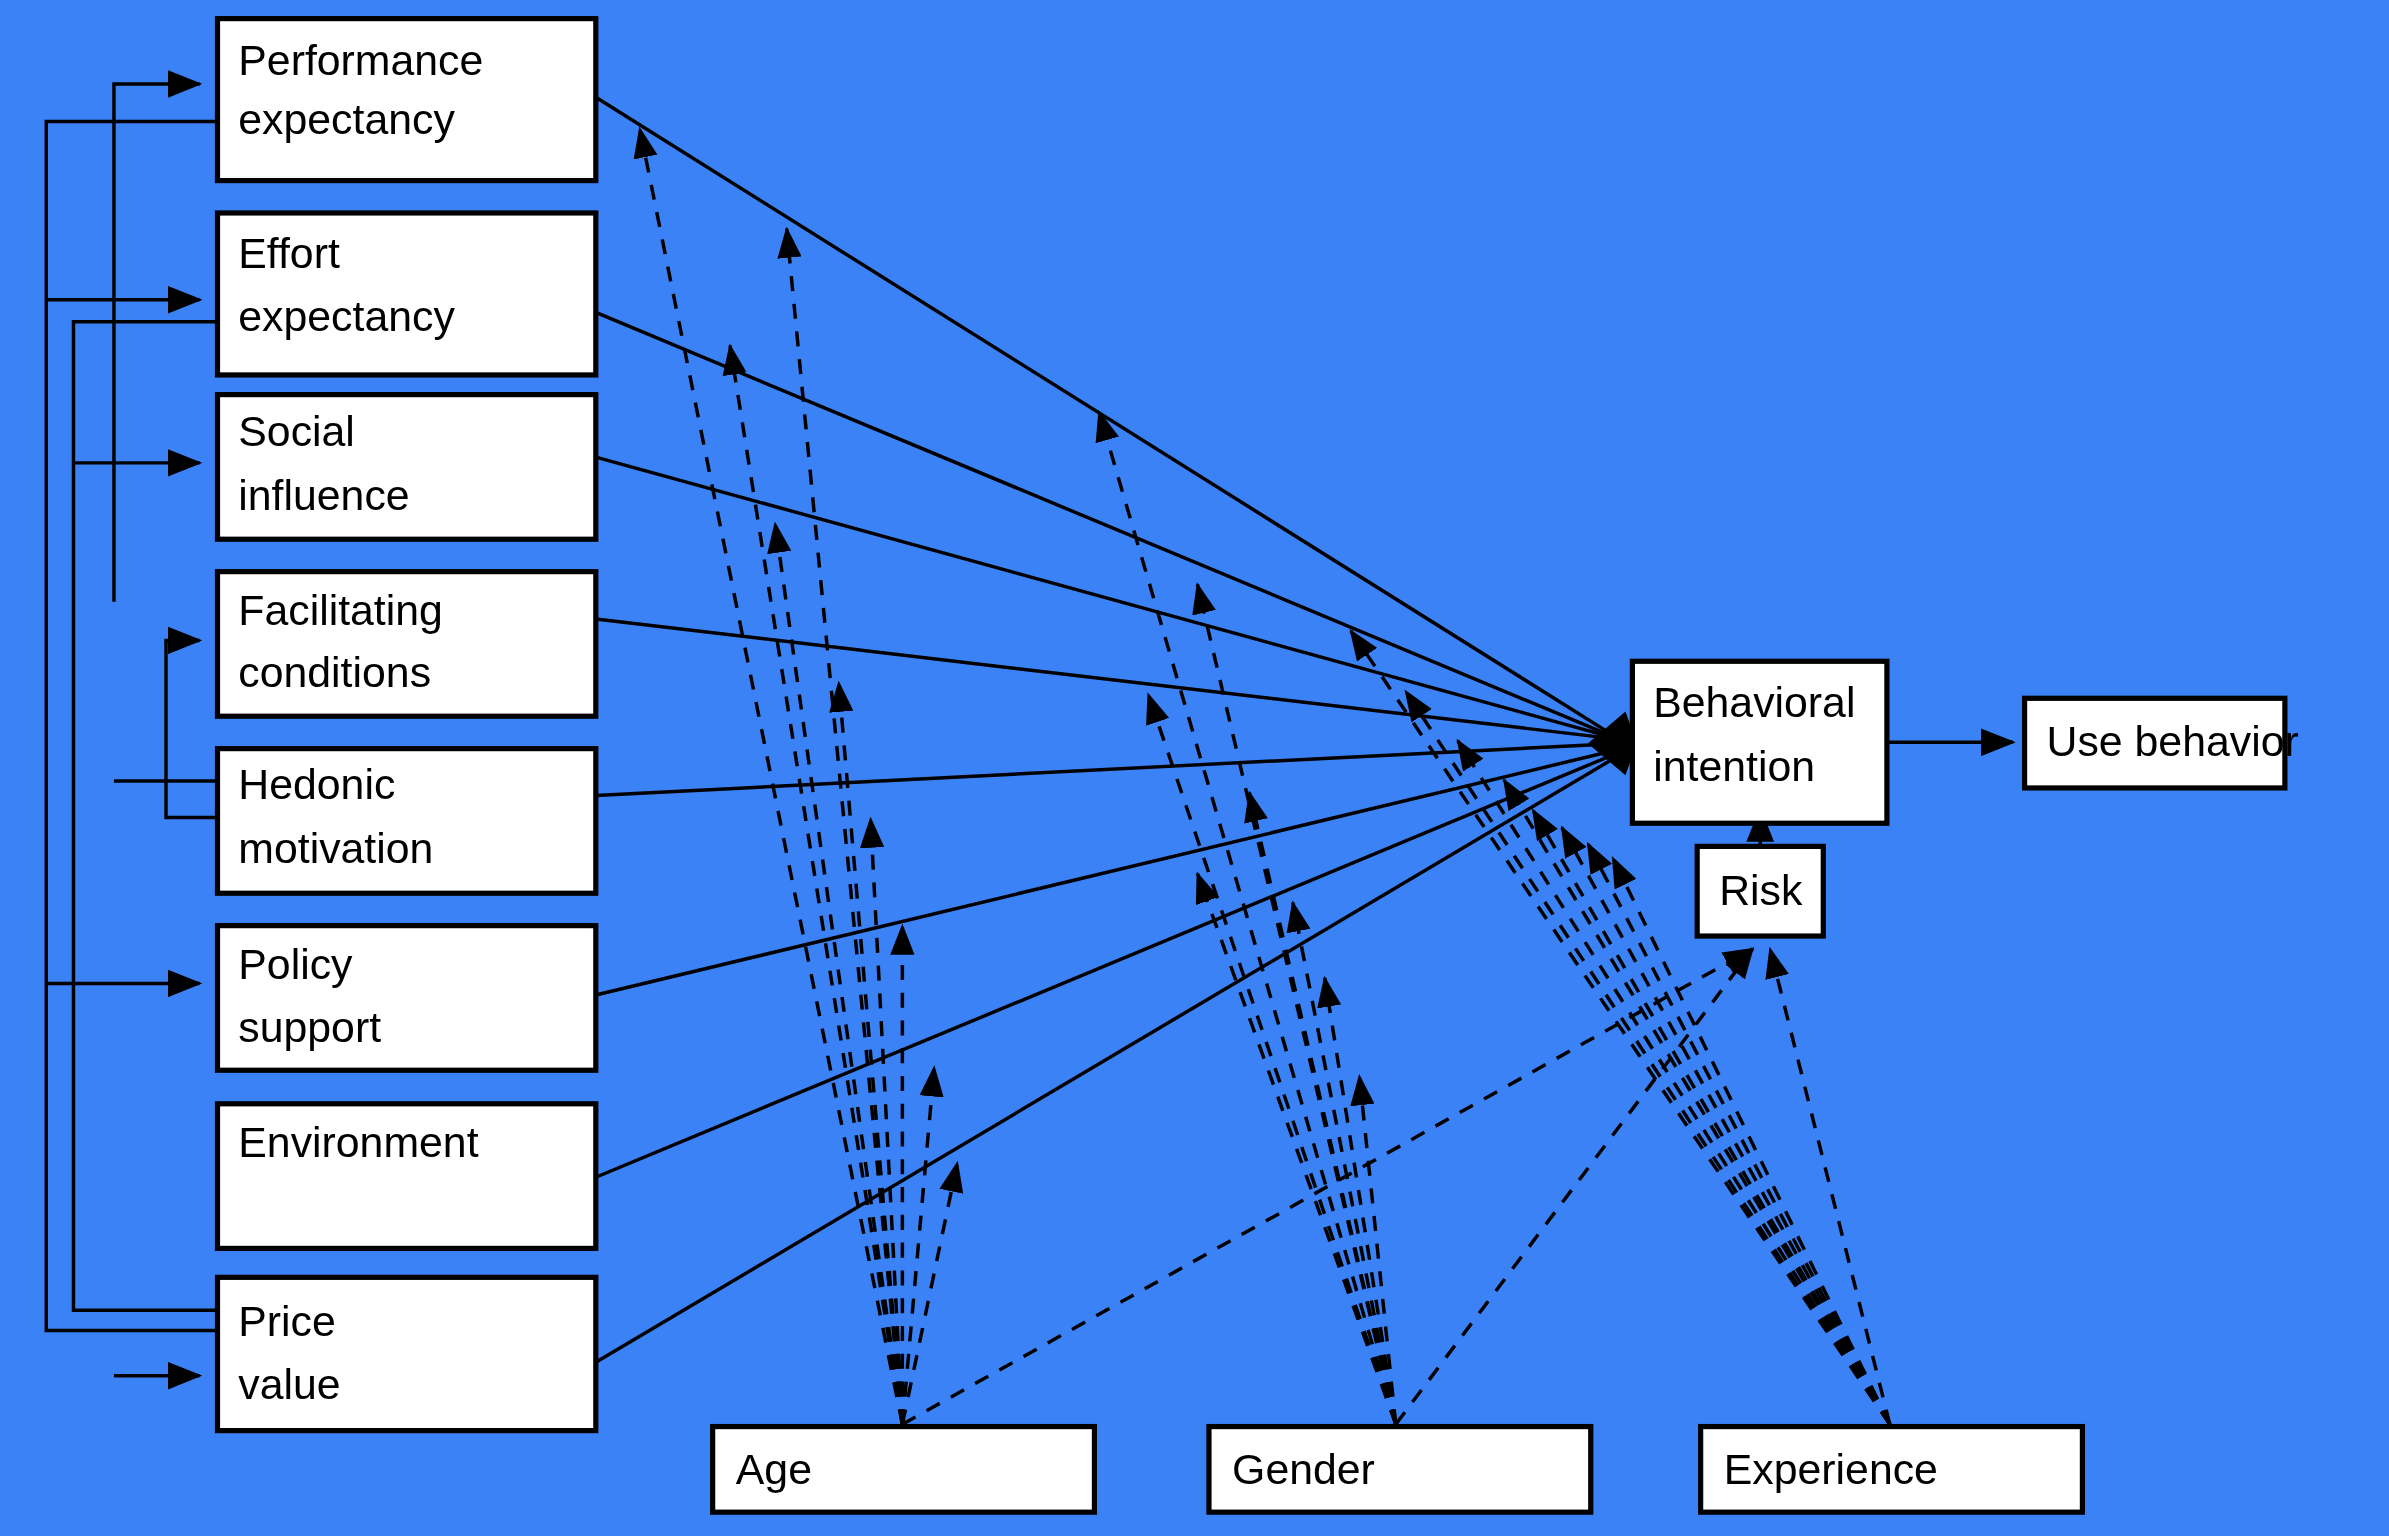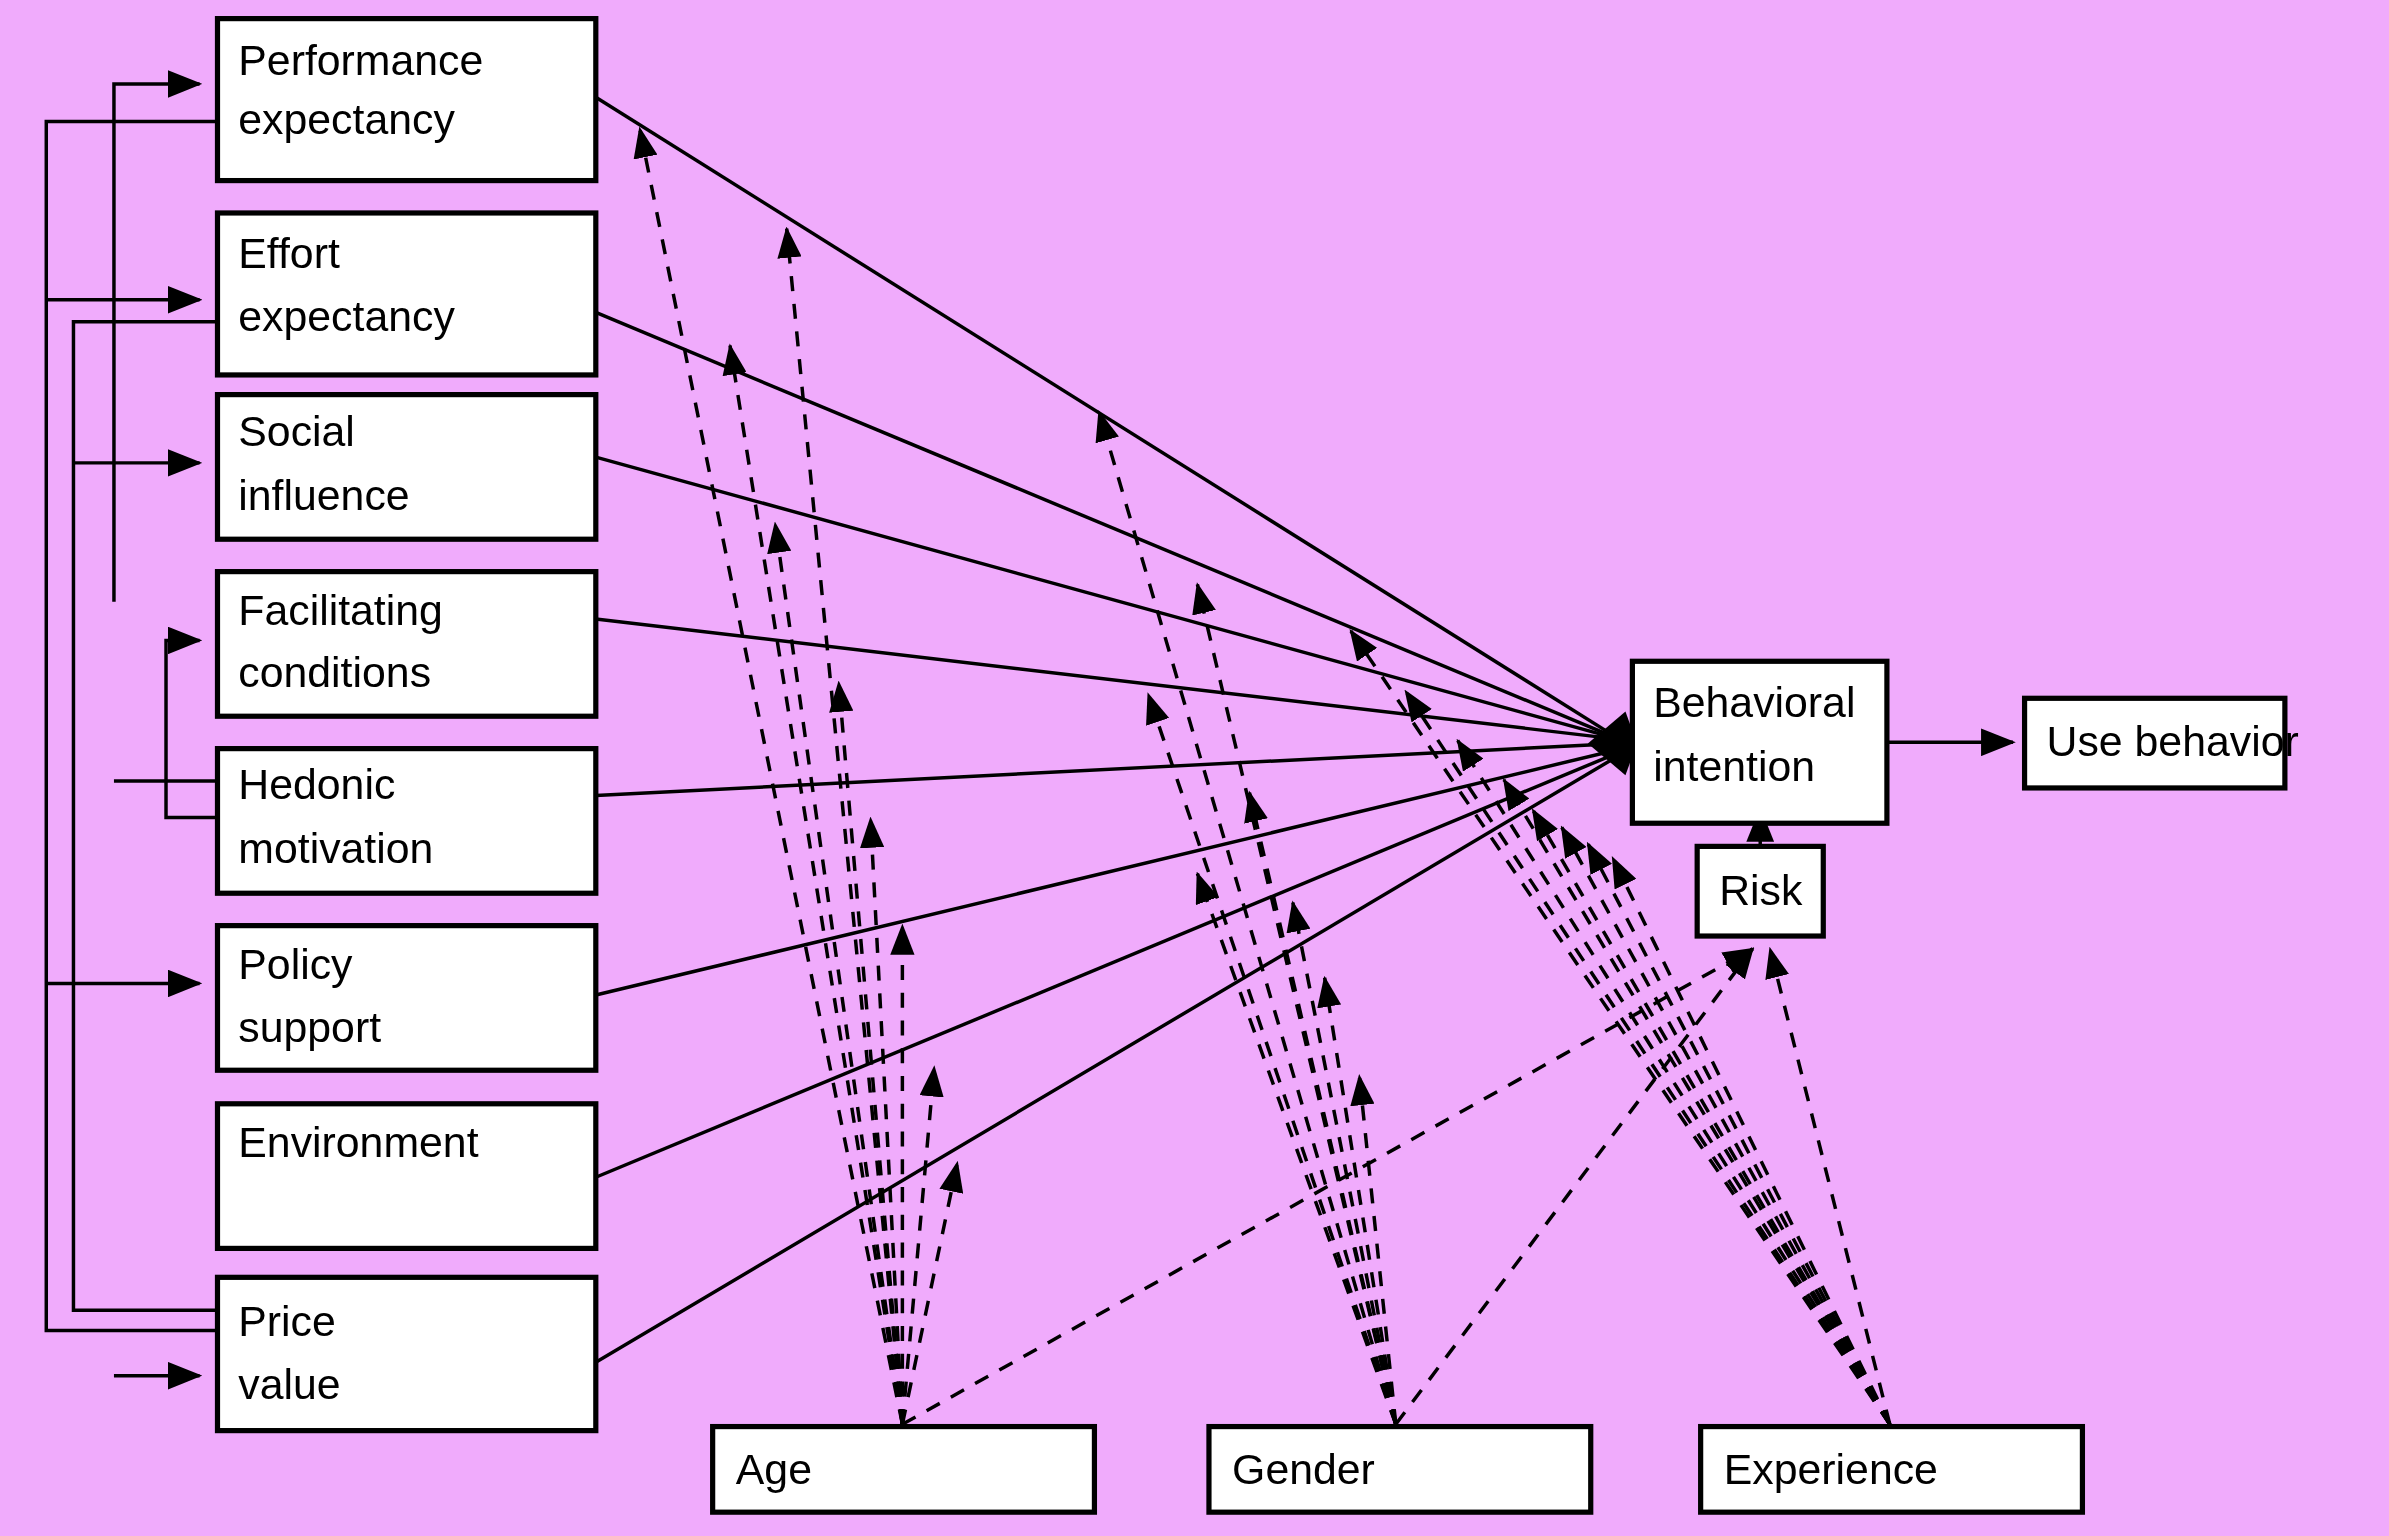--- a/index.html
+++ b/index.html
@@ -4,21 +4,21 @@
 <style>
   html, body {
     margin: 0;
     padding: 0;
     background: #ffffff;
   }
   #diagram-root {
     position: relative;
     width: 2389px;
     height: 1536px;
-    background: #f0abfc;
+    background: #3b82f6;
     font-family: "Liberation Sans", sans-serif;
   }
   svg#model-canvas {
     position: absolute;
     top: 0; left: 0;
     width: 2389px;
     height: 1536px;
     display: block;
   }
   .node-box {

